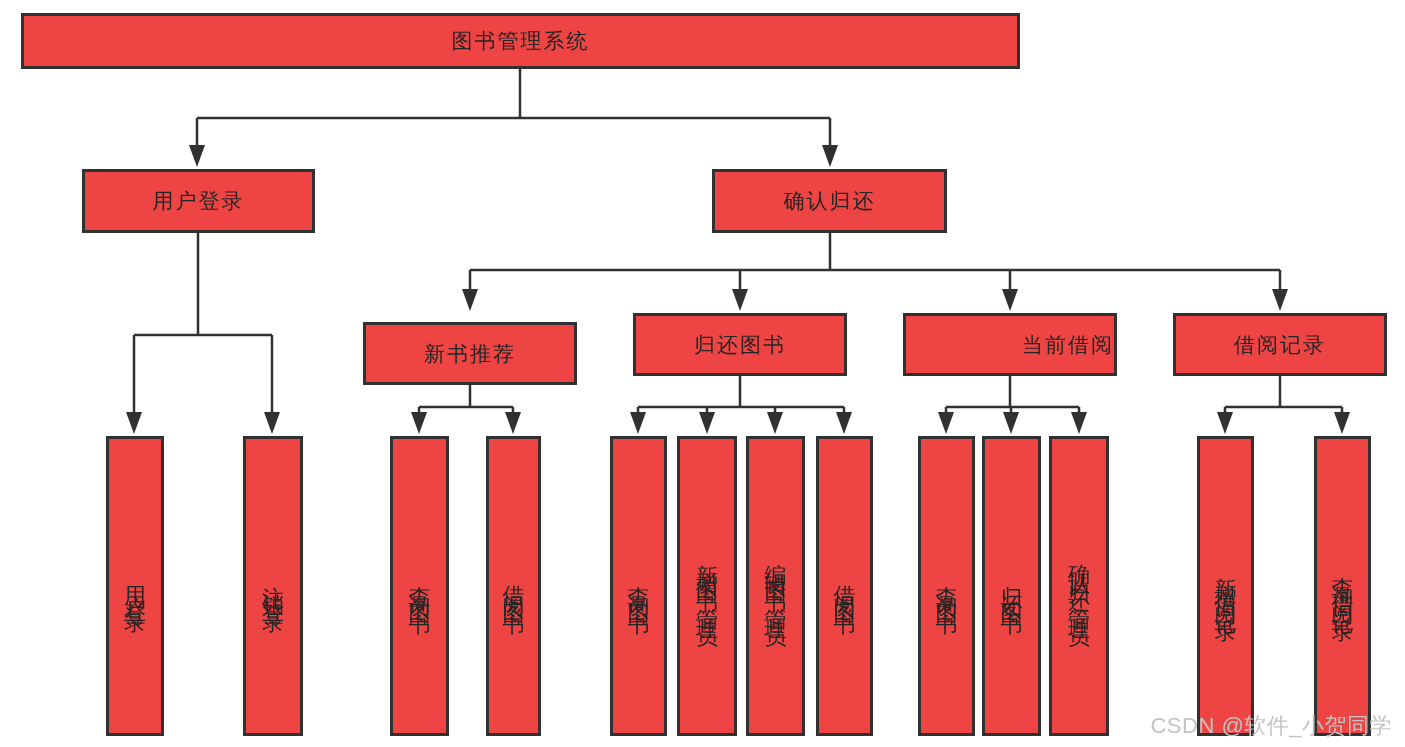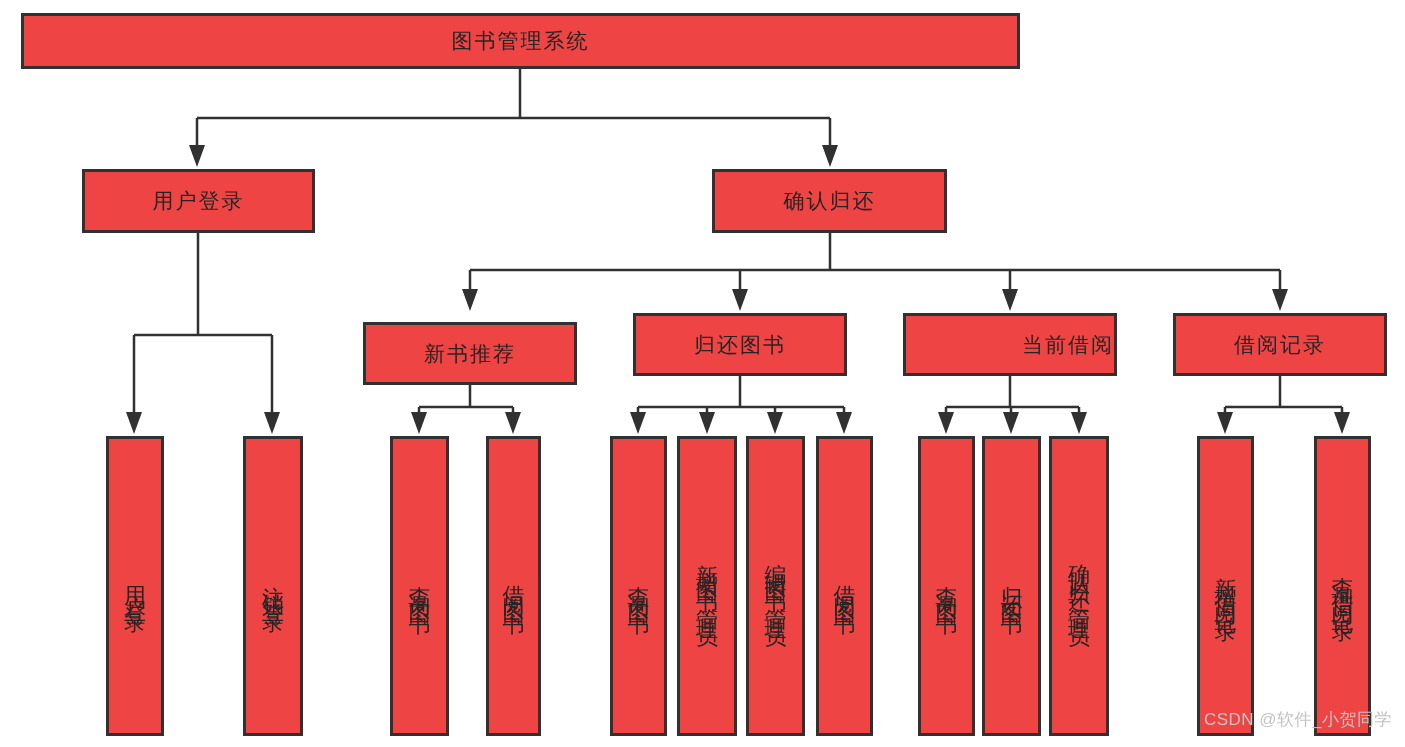--- a/index.html
+++ b/index.html
@@ -11,22 +11,22 @@
   .box{
     position:absolute;background:#ef4444;border:3px solid #313131;box-sizing:border-box;
     display:flex;align-items:center;justify-content:center;z-index:1;
   }
   .hlabel{font-size:21px;letter-spacing:2px;white-space:nowrap;}
   .vlabel{
     writing-mode:vertical-rl;text-orientation:mixed;
     font-size:22px;letter-spacing:9px;line-height:1;white-space:nowrap;
   }
   .watermark{
-    position:absolute;right:13px;bottom:16px;z-index:3;
-    font-size:17px;letter-spacing:0.5px;color:#c3c3c3;white-space:nowrap;
+    position:absolute;right:13px;bottom:6px;z-index:3;
+    font-size:22px;letter-spacing:0.5px;color:#c3c3c3;white-space:nowrap;
   }
 </style>
 </head>
 <body>
 
 <div class="canvas">
 
   <svg class="connectors" width="1405" height="747" viewBox="0 0 1405 747">
     <g stroke="#313131" stroke-width="2.5" fill="none">
       <path d="M520 69 V118 M197 118 H830 M197 118 V150 M830 118 V150"></path>

